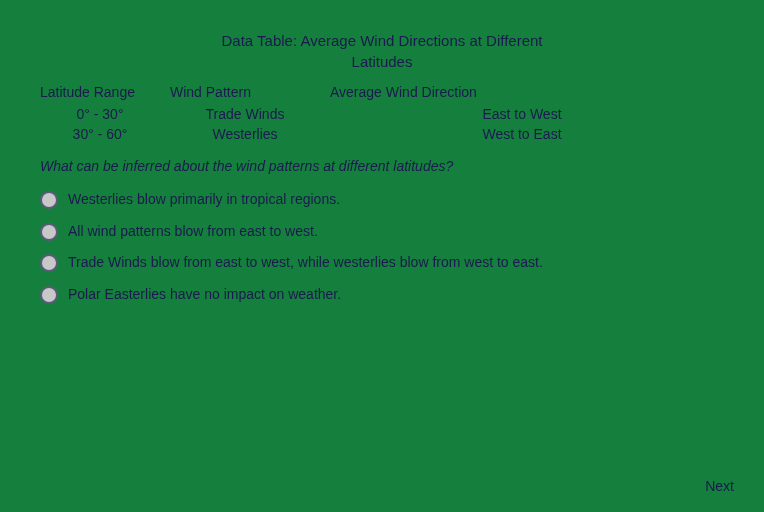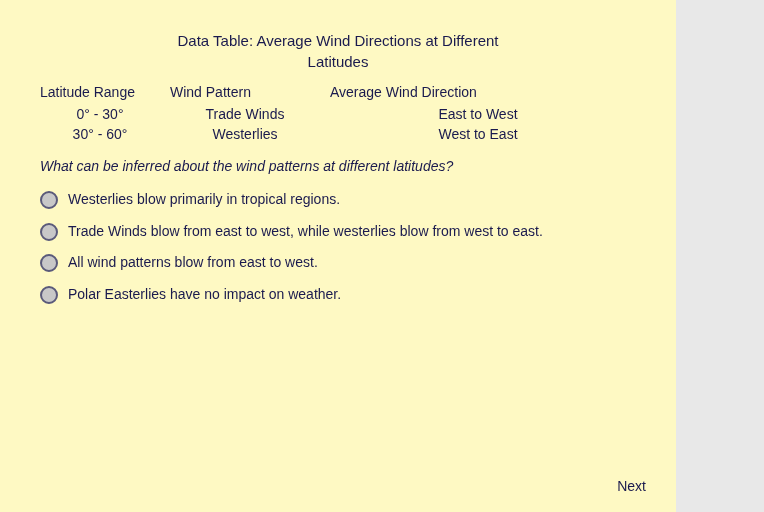--- a/index.html
+++ b/index.html
@@ -13,23 +13,23 @@
       height: 512px;
       background-color: #e8e8e8;
       font-family: Arial, sans-serif;
       font-size: 15px;
       color: #1a1a2e;
       overflow: hidden;
       position: relative;
     }
 
     .main-container {
-      width: 676px;
+      width: 764px;
       height: 512px;
-      background-color: #fef9c3;
+      background-color: #15803d;
       padding: 30px 40px 20px 40px;
       position: relative;
     }
 
     .table-section {
       margin-bottom: 14px;
     }
 
     .table-title {
       text-align: center;
@@ -153,25 +153,25 @@
 
   <div class="question-text">What can be inferred about the wind patterns at different latitudes?</div>
 
   <ul class="options-list">
     <li class="option-item">
       <div class="radio-circle"></div>
       <span class="option-text">Westerlies blow primarily in tropical regions.</span>
     </li>
     <li class="option-item">
       <div class="radio-circle"></div>
-      <span class="option-text">Trade Winds blow from east to west, while westerlies blow from west to east.</span>
+      <span class="option-text">All wind patterns blow from east to west.</span>
     </li>
     <li class="option-item">
       <div class="radio-circle"></div>
-      <span class="option-text">All wind patterns blow from east to west.</span>
+      <span class="option-text">Trade Winds blow from east to west, while westerlies blow from west to east.</span>
     </li>
     <li class="option-item">
       <div class="radio-circle"></div>
       <span class="option-text">Polar Easterlies have no impact on weather.</span>
     </li>
   </ul>
 
   <button class="next-button">Next</button>
 
 </div>

